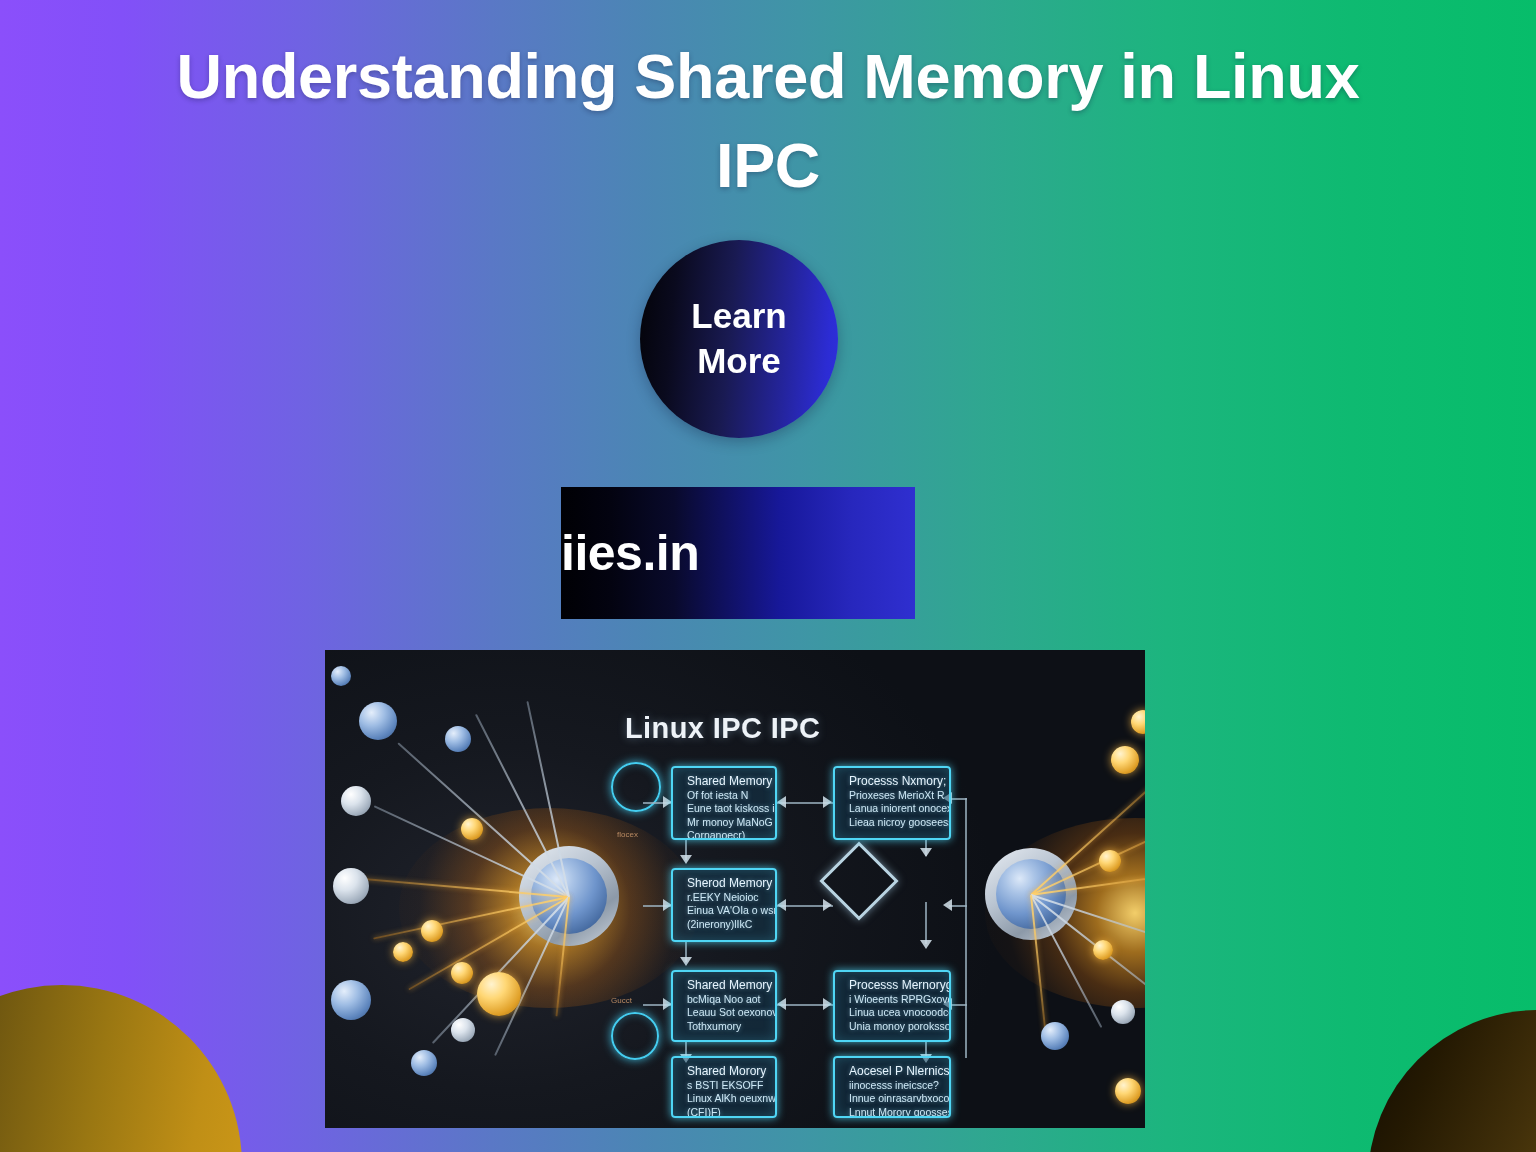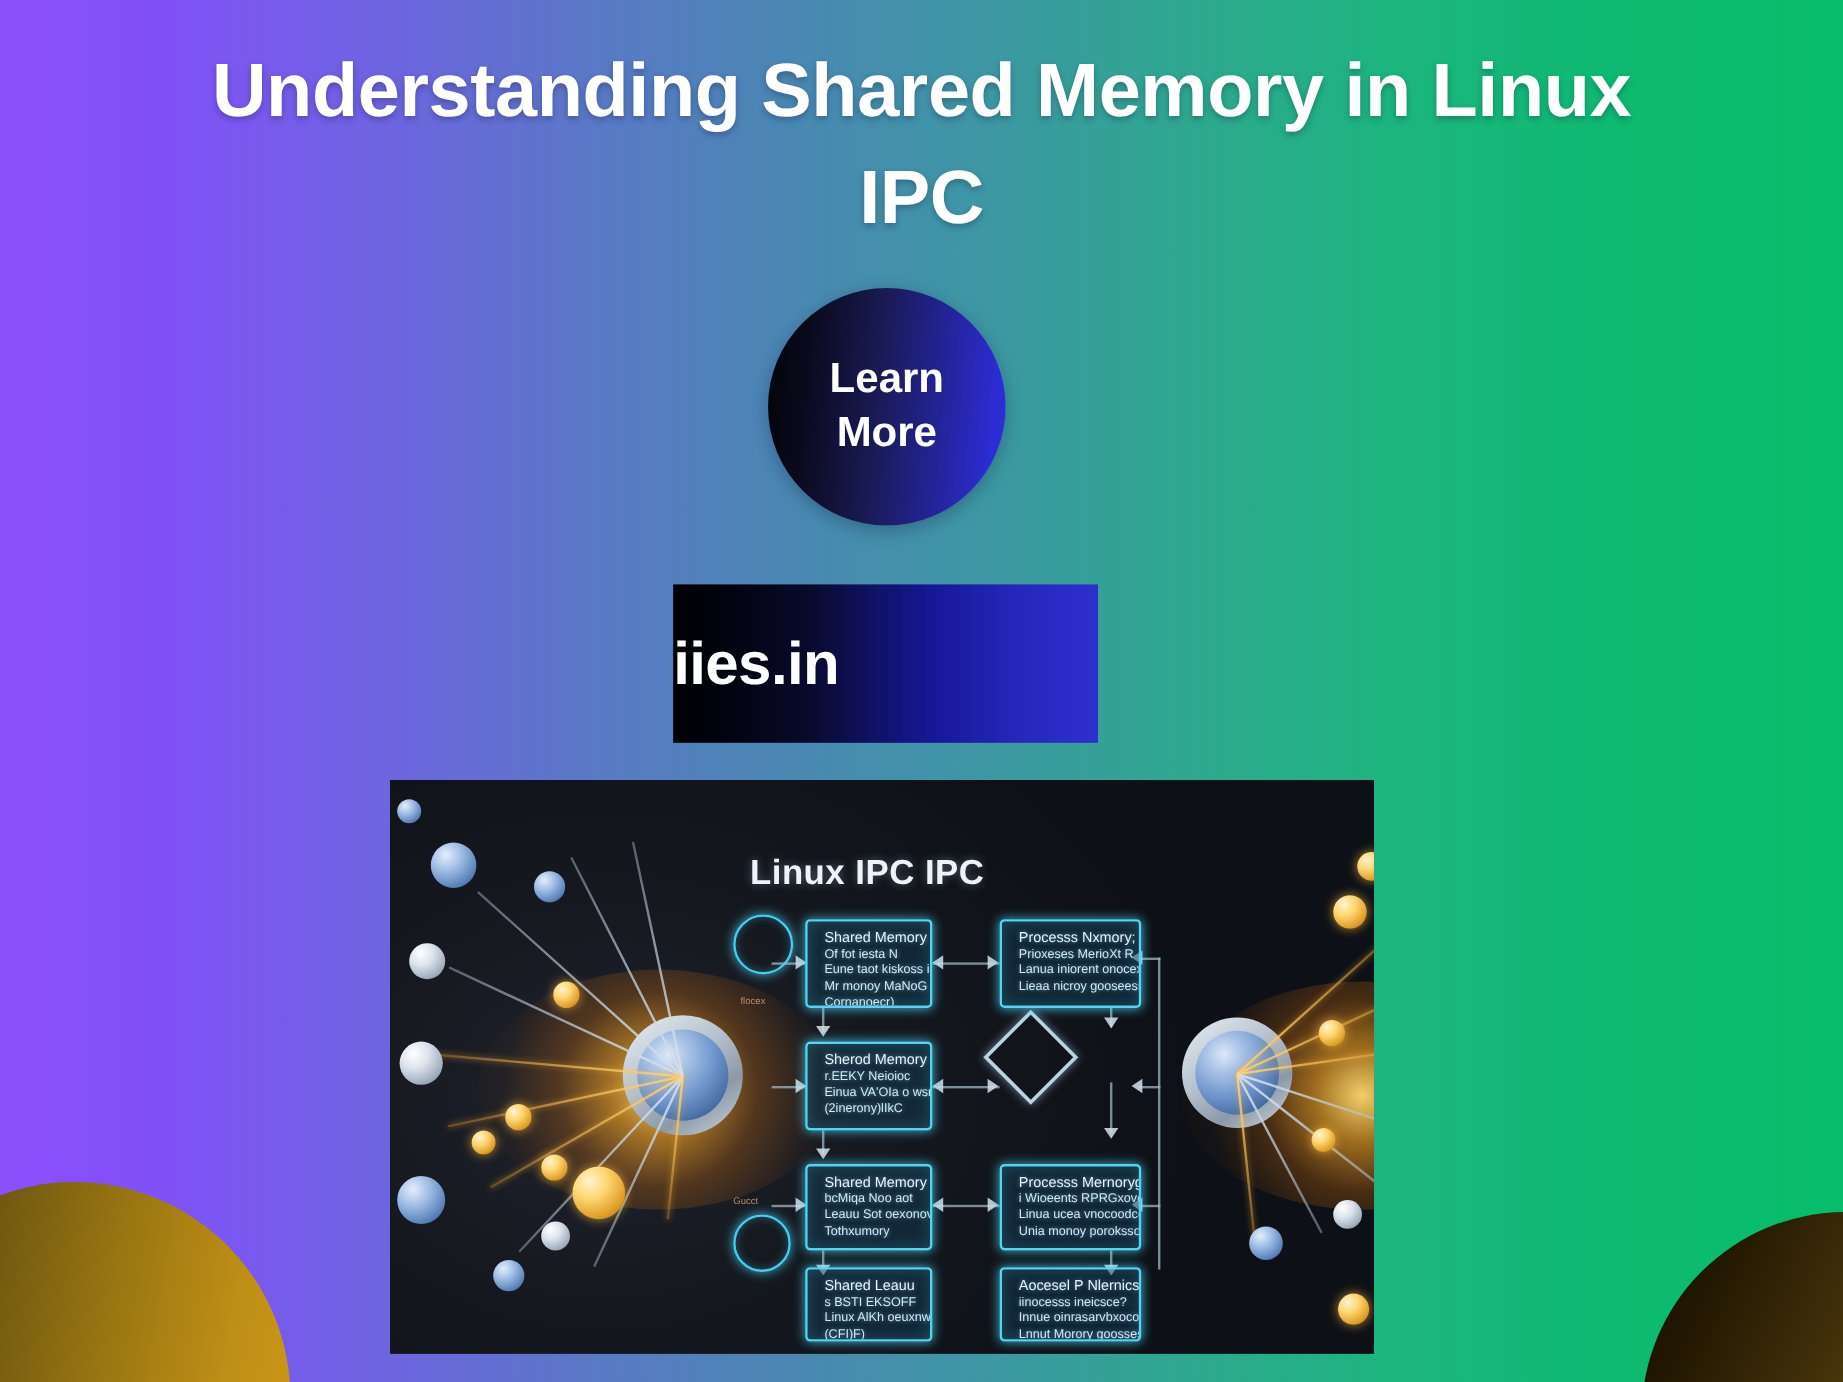--- a/index.html
+++ b/index.html
@@ -406,21 +406,21 @@
         <span class="dg-box-line">Tothxumory</span>
       </div>
       <div class="dg-box" style="left:508px; top:320px; width:118px; height:72px;">
         <span class="dg-box-line t0">Processs Mernoryg</span>
         <span class="dg-box-line">i Wioeents RPRGxove</span>
         <span class="dg-box-line">Linua ucea vnocoodcones</span>
         <span class="dg-box-line">Unia monoy porokssoa</span>
       </div>
 
       <div class="dg-box" style="left:346px; top:406px; width:106px; height:62px;">
-        <span class="dg-box-line t0">Shared Leauu</span>
+        <span class="dg-box-line t0">Shared Morory</span>
         <span class="dg-box-line">s BSTI  EKSOFF</span>
         <span class="dg-box-line">Linux AlKh oeuxnwenrg</span>
         <span class="dg-box-line">(CFI)F)</span>
       </div>
       <div class="dg-box" style="left:508px; top:406px; width:118px; height:62px;">
         <span class="dg-box-line t0">Aocesel P Nlernicsony</span>
         <span class="dg-box-line">iinocesss ineicsce?</span>
         <span class="dg-box-line">Innue oinrasarvbxocoaet</span>
         <span class="dg-box-line">Lnnut Morory goossess</span>
       </div>

